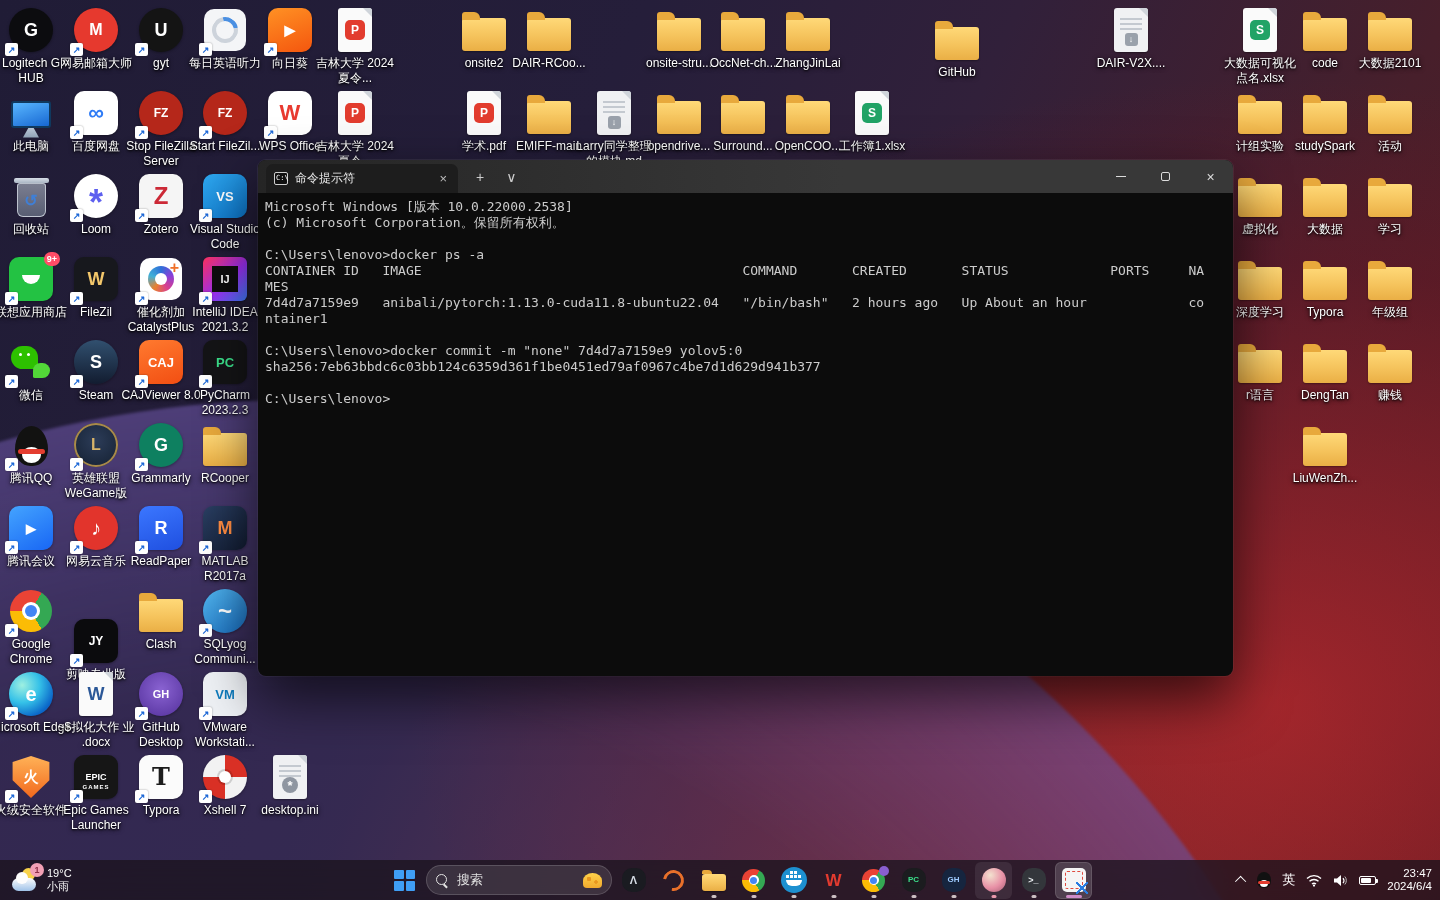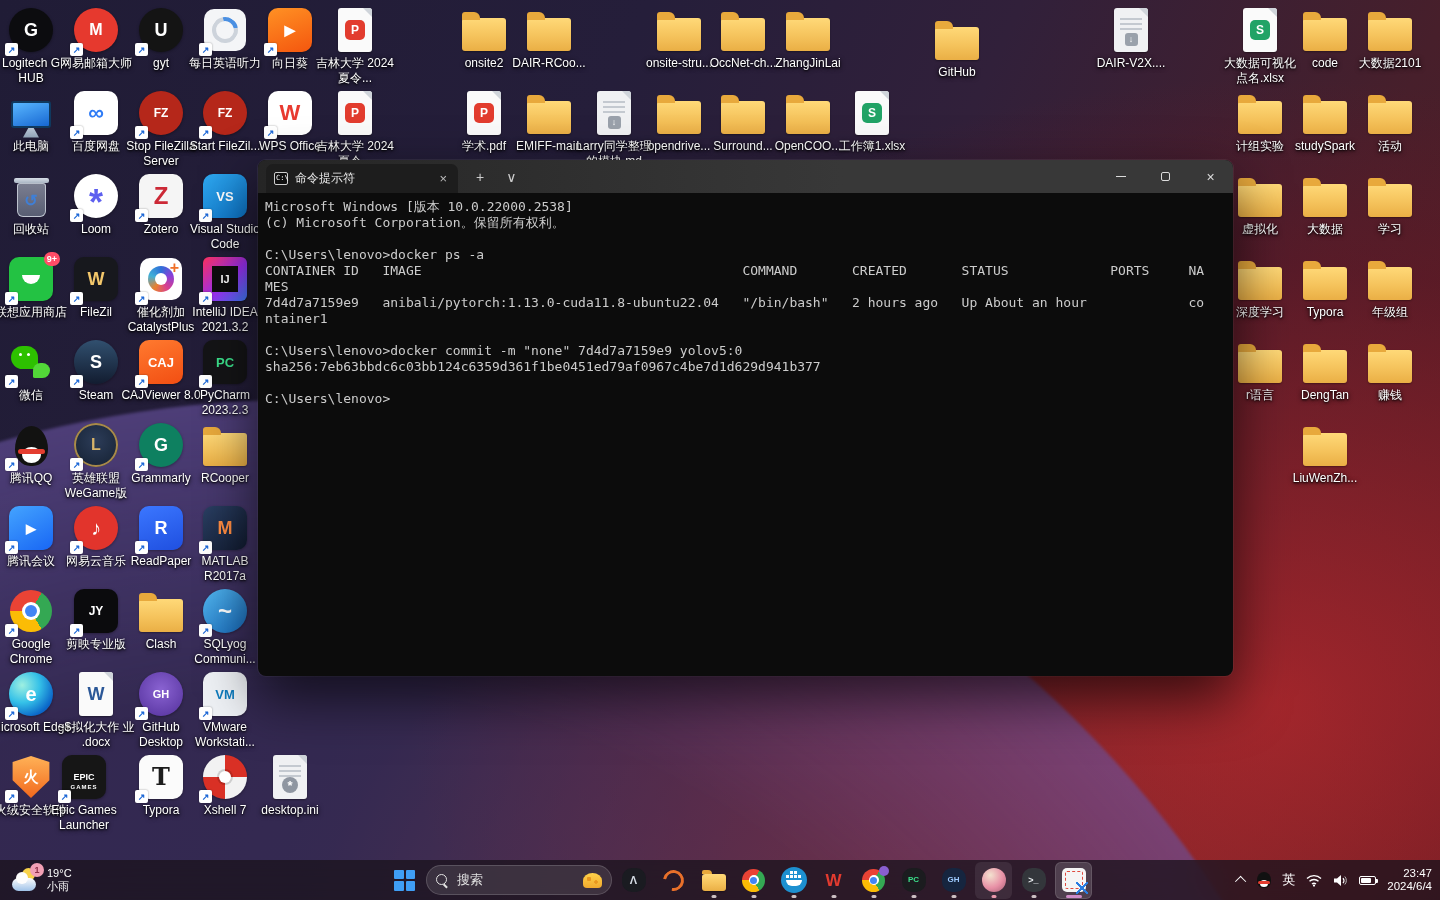--- a/index.html
+++ b/index.html
@@ -462,21 +462,21 @@
         </div>
         <div class="label">MATLAB R2017a</div>
       </div>
       <div class="cell" style="left: -11px; top: 587px;">
         <div class="iwrap">
           <div class="chrome"></div>
           <span class="sc">↗</span>
         </div>
         <div class="label">Google Chrome</div>
       </div>
-      <div class="cell" style="left: 54px; top: 587px;">
+      <div class="cell" style="left: 54px; top: 617px;">
         <div class="iwrap">
           <div class="app-ico" style="background: rgb(11, 11, 13); border-radius: 10px;">
             <span class="glyph" style="color: rgb(255, 255, 255); font-size: 12px;">JY</span>
           </div>
           <span class="sc">↗</span>
         </div>
         <div class="label">剪映专业版</div>
       </div>
       <div class="cell" style="left: 119px; top: 587px;">
         <div class="iwrap">
@@ -528,21 +528,21 @@
         </div>
         <div class="label">VMware Workstati...</div>
       </div>
       <div class="cell" style="left: -11px; top: 753px;">
         <div class="iwrap">
           <div class="shield">火</div>
           <span class="sc">↗</span>
         </div>
         <div class="label">火绒安全软件</div>
       </div>
-      <div class="cell" style="left: 42px; top: 753px; justify-content: space-between;">
+      <div class="cell" style="left: 54px; top: 753px; justify-content: space-between;">
         <div class="iwrap">
           <div class="app-ico" style="background: rgb(22, 22, 22); border-radius: 10px;">
             <span class="glyph" style="color: rgb(255, 255, 255); font-size: 9px;">EPIC</span>
             <span class="sub">GAMES</span>
           </div>
           <span class="sc">↗</span>
         </div>
         <div class="label">Epic Games Launcher</div>
       </div>
       <div class="cell" style="left: 119px; top: 753px;">

